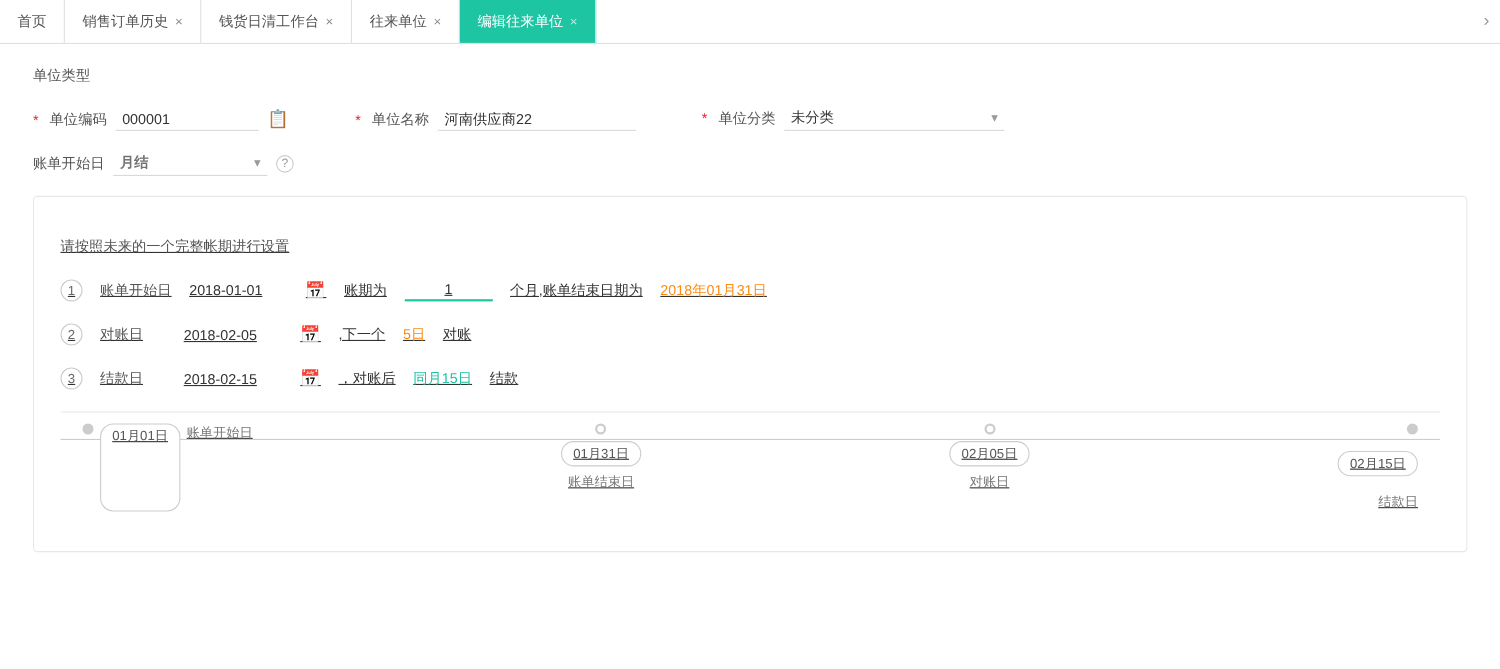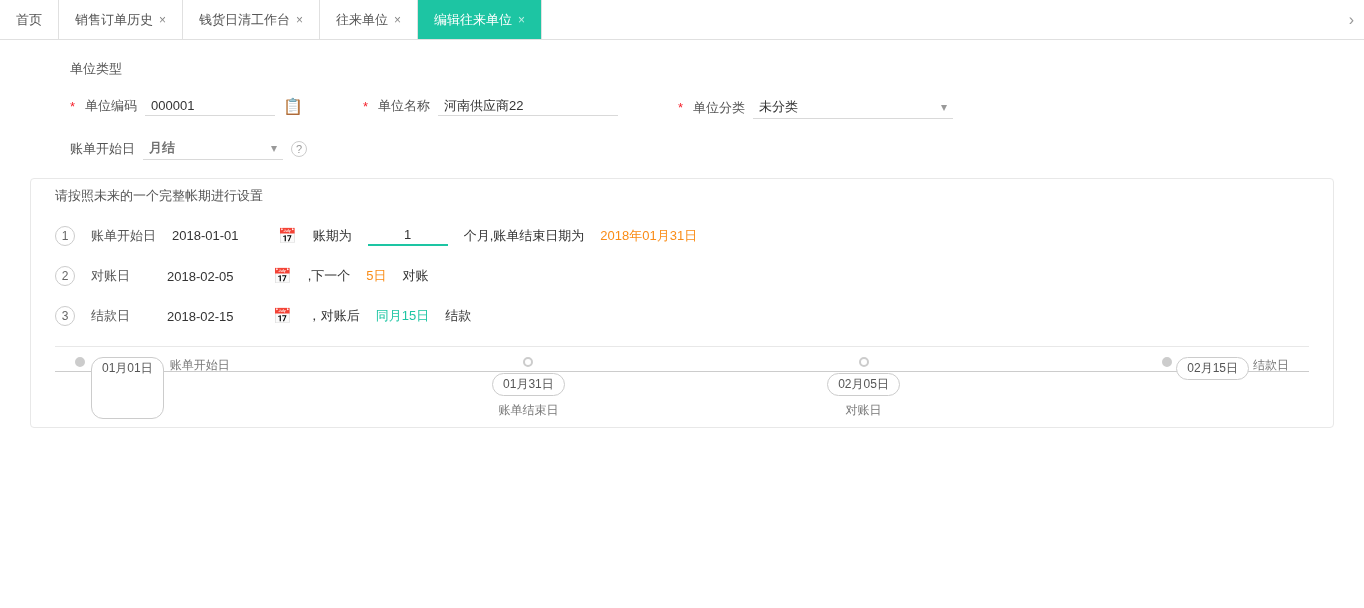--- a/index.html
+++ b/index.html
@@ -47,24 +47,23 @@
     
     .main {
       padding: 20px 30px;
       background: #fff;
       min-height: calc(100vh - 40px);
     }
 
     
     .form-row {
       display: flex;
-      align-items: flex-start;
+      align-items: flex-end;
       margin-bottom: 18px;
       gap: 20px;
-      margin-left: 40px;
     }
     .form-field {
       display: flex;
       align-items: center;
       gap: 8px;
     }
     .form-field label {
       color: #555;
       white-space: nowrap;
     }
@@ -165,23 +164,24 @@
       justify-content: center;
       font-size: 11px;
       color: #999;
       cursor: pointer;
     }
 
     
     .card {
       border: 1px solid #e8e8e8;
       border-radius: 4px;
-      padding: 8px 24px;
+      padding: 36px 24px;
       background: #fff;
       margin-bottom: 12px;
+      text-decoration: underline;
     }
     .card-title {
       font-size: 13px;
       color: #555;
       margin-bottom: 20px;
     }
 
     
     .period-row {
       display: flex;
@@ -367,21 +367,21 @@
           <div style="border:1px solid #ccc;border-radius:12px;padding:2px 10px;font-size:12px;color:#555;background:#fff;">01月31日</div>
           <div style="font-size:12px;color:#777;">账单结束日</div>
         </div>
 
         <div style="display:flex;flex-direction:column;align-items:center;gap:6px;">
           <div style="width:10px;height:10px;border-radius:50%;background:#fff;border:2px solid #ccc;"></div>
           <div style="border:1px solid #ccc;border-radius:12px;padding:2px 10px;font-size:12px;color:#555;background:#fff;">02月05日</div>
           <div style="font-size:12px;color:#777;">对账日</div>
         </div>
 
-        <div style="display:flex;flex-direction:row;align-items:flex-start;gap:4px;">
+        <div style="display:flex;flex-direction:column;align-items:flex-end;gap:15px;">
           <div style="width:10px;height:10px;border-radius:50%;background:#ccc;border:2px solid #ccc;"></div>
           <div style="border:1px solid #ccc;border-radius:12px;padding:2px 10px;font-size:12px;color:#555;background:#fff;">02月15日</div>
           <div style="font-size:12px;color:#777;">结款日</div>
         </div>
 
       </div>
     </div>
 
   </div>
 

